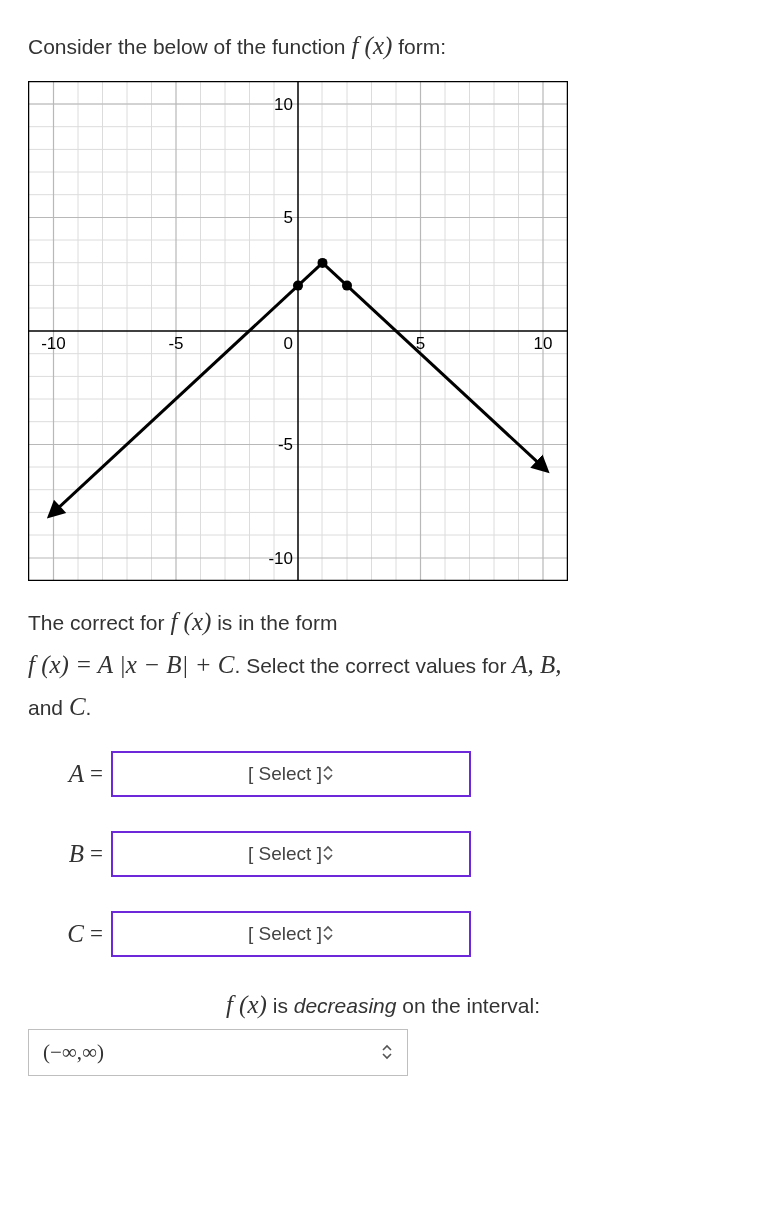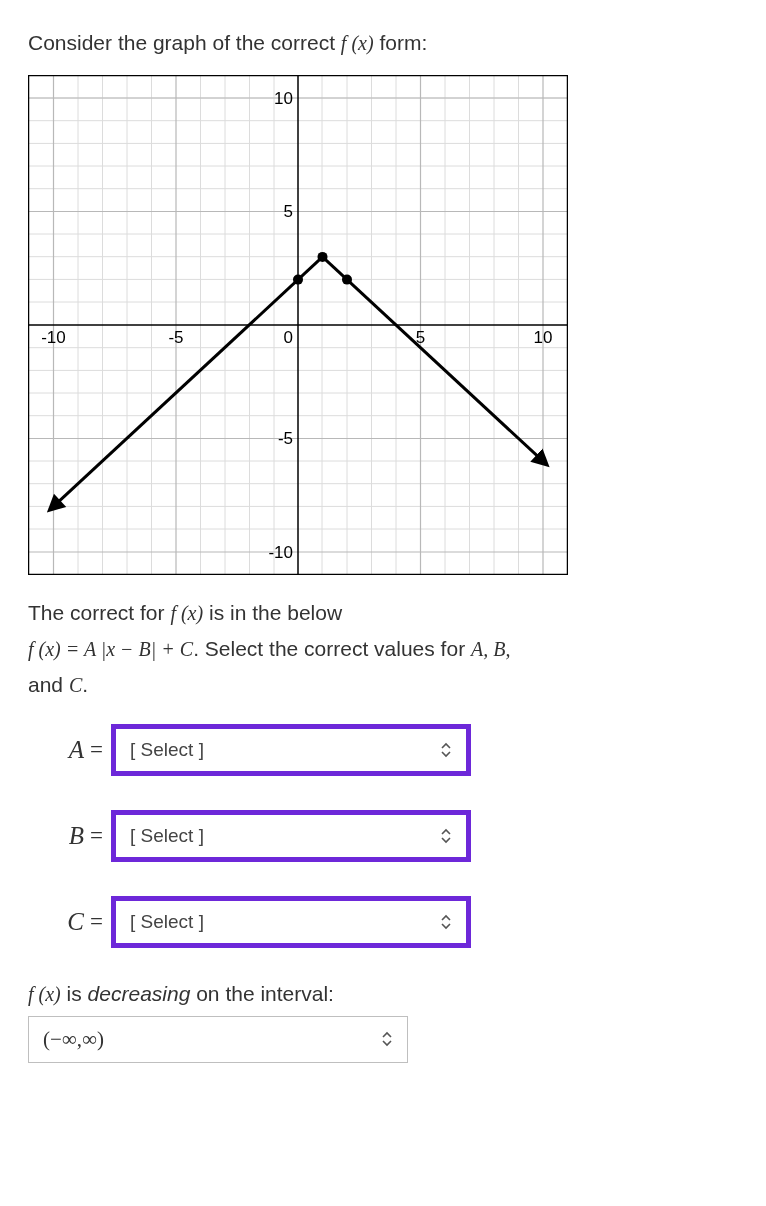--- a/index.html
+++ b/index.html
@@ -6,67 +6,67 @@
   body {
     margin: 0;
     padding: 28px;
     font-family: Arial, Helvetica, sans-serif;
     font-size: 21px;
     color: #333;
     background: #fff;
     width: 766px;
   }
   .prompt { margin-bottom: 18px; line-height: 1.4; }
-  .math-i { font-family: 'Times New Roman', serif; font-style: italic; font-size: 20px; }
+  .math-i { font-family: 'Times New Roman', serif; font-style: italic; font-size: 25px; }
   svg.graph { display: block; margin-bottom: 20px; }
   .explain { margin: 14px 0 22px 0; line-height: 1.7; }
   .select-row {
     display: flex;
     align-items: center;
     margin: 14px 0 34px 0;
   }
   .select-label {
     font-family: 'Times New Roman', serif;
     font-style: italic;
     font-size: 25px;
     margin-right: 4px;
     width: 58px;
     text-align: right;
     padding-right: 2px;
   }
   .select-eq { font-family: 'Times New Roman', serif; font-size: 23px; margin-right: 8px; }
   .select-box {
-    border: 5px solid #6d28d9;
+    border: 2px solid #6d28d9;
     padding: 10px 14px;
     width: 360px;
     display: flex;
-    justify-content: space-between;
+    justify-content: center;
     align-items: center;
     font-size: 19px;
     color: #444;
     background: #fff;
   }
   .stepper-icon { font-size: 15px; color: #555; line-height: 0.8; }
-  .decreasing { margin-top: 32px; margin-bottom: 10px; }
+  .decreasing { margin-top: 32px; margin-bottom: 10px; text-align: center; }
   .interval-box {
     border: 1px solid #bfbfbf;
     padding: 10px 14px;
     width: 380px;
     display: flex;
     justify-content: space-between;
     align-items: center;
     font-family: 'Times New Roman', serif;
     font-size: 21px;
   }
 </style>
 </head>
 <body>
 
 <div class="prompt">
-  <span>Consider the graph of the correct </span>
+  <span>Consider the below of the function </span>
   <span class="math-i">f (x)</span>
   <span> form:</span>
 </div>
 
 <svg class="graph" width="540" height="500" viewBox="0 0 540 500">
 
   <defs>
     <marker id="arrL" markerWidth="10" markerHeight="10" refX="3" refY="3" orient="auto">
       <path d="M6,0 L0,3 L6,6 Z" fill="#000"></path>
     </marker>
@@ -152,21 +152,21 @@
   <g fill="#000">
     <circle cx="270" cy="204.6" r="5"></circle>
     <circle cx="294.5" cy="181.9" r="5"></circle>
     <circle cx="319" cy="204.6" r="5"></circle>
   </g>
 </svg>
 
 <div class="explain">
   <span>The correct for </span>
   <span class="math-i">f (x)</span>
-  <span> is in the below</span><br>
+  <span> is in the form</span><br>
   <span class="math-i">f (x) = A |x − B| + C</span><span>. Select the correct values for </span><span class="math-i">A, B,</span><br>
   <span>and </span><span class="math-i">C</span><span>.</span>
 </div>
 
 <div class="select-row">
   <span class="select-label">A</span>
   <span class="select-eq">=</span>
   <div class="select-box">
     <span>[ Select ]</span>
     <span class="stepper-icon">

